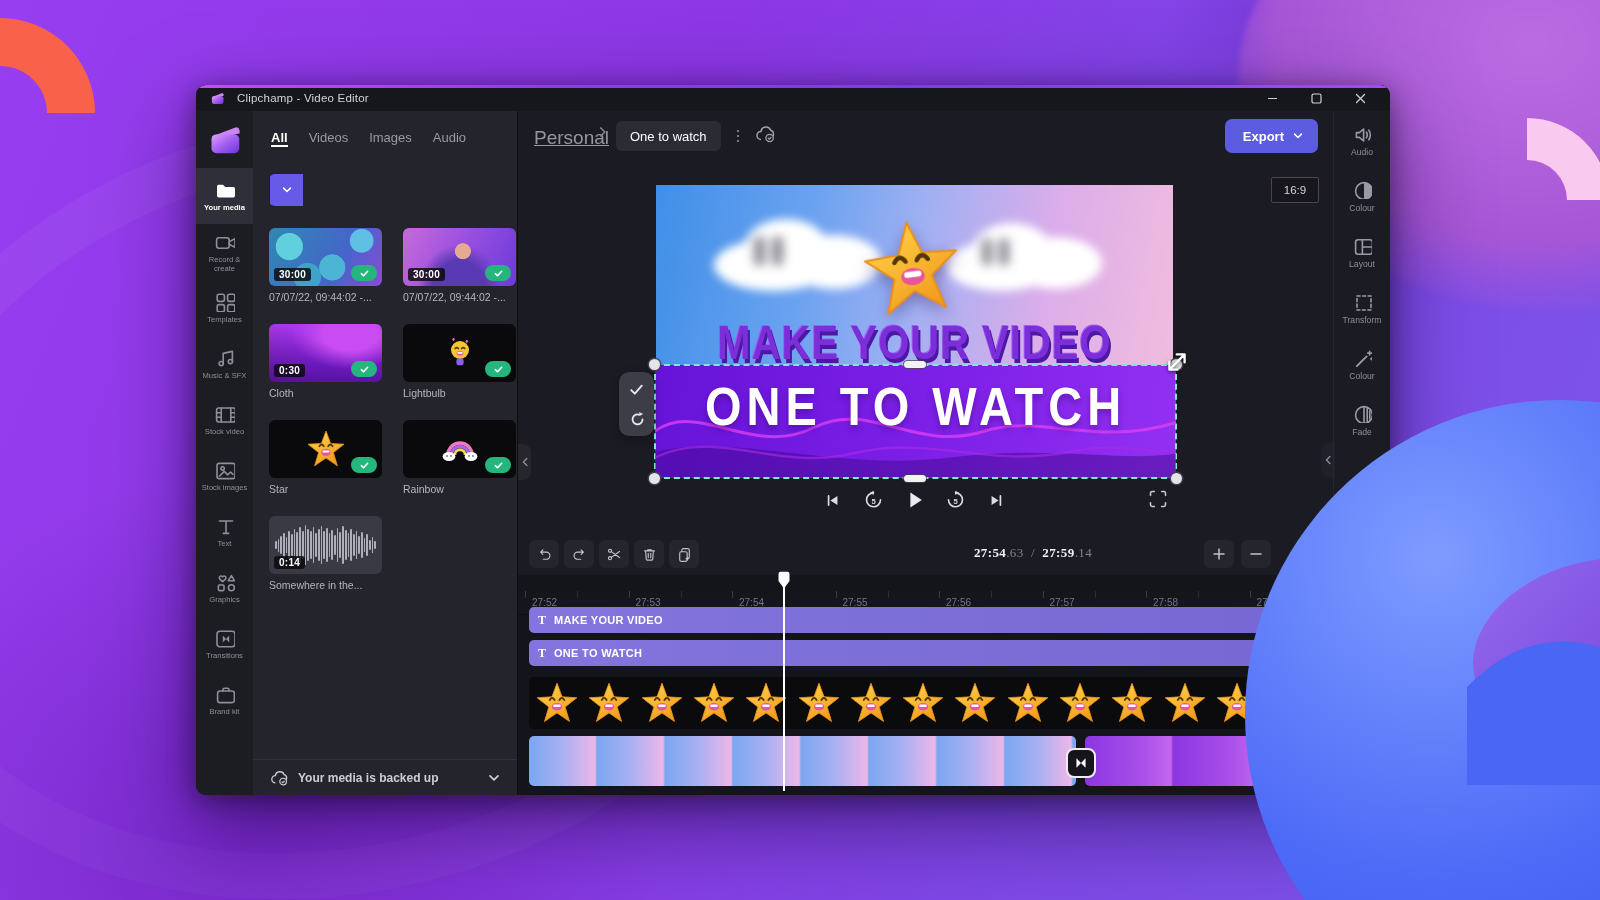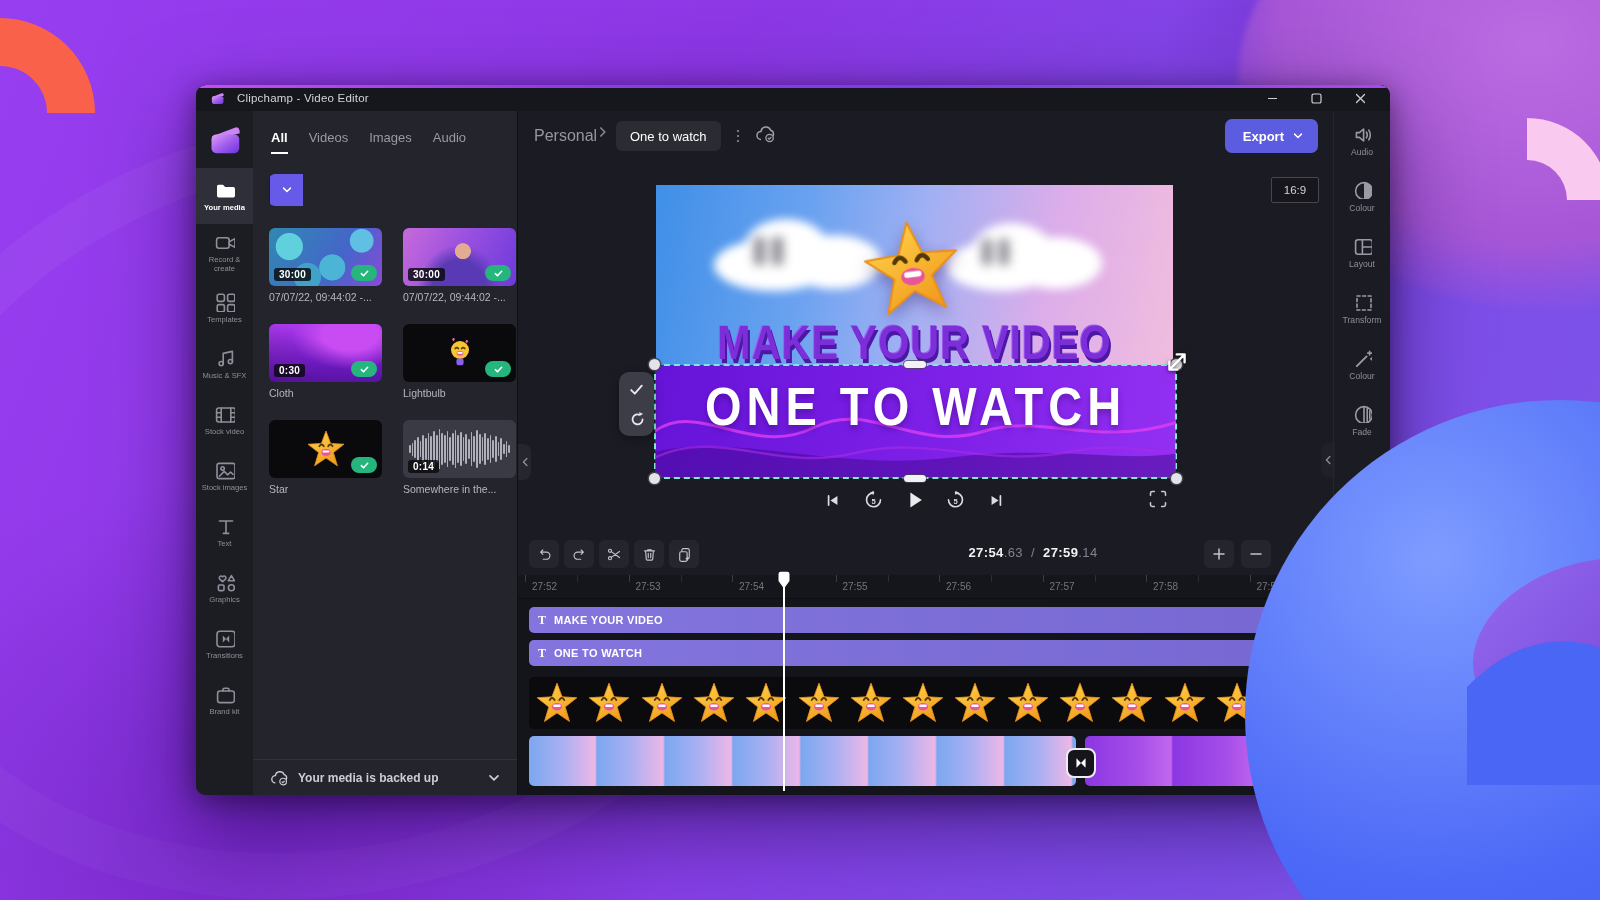--- a/index.html
+++ b/index.html
@@ -41,21 +41,21 @@
     gap:3px;color:#8f8f9b;cursor:pointer;}
   .sb-item.active{background:#2f2f3a;color:#fff;}
   .sb-item svg{width:21px;height:21px;stroke:#8f8f9b;fill:none;stroke-width:1.6;
     stroke-linecap:round;stroke-linejoin:round;}
   .sb-item.active svg{stroke:#fff;}
   .sb-label{font-size:7.6px;line-height:1.2;text-align:center;max-width:52px;}
   .sb-item.active .sb-label{font-weight:bold;}
   
   .media{width:264px;background:#24242d;position:relative;flex:none;}
   .tabs{position:absolute;left:18px;top:19px;display:flex;gap:21px;}
-  .tab{font-size:13px;color:#9a9aa4;padding-bottom:7px;cursor:pointer;}
+  .tab{font-size:13px;color:#9a9aa4;cursor:pointer;}
   .tab.active{color:#fff;font-weight:bold;border-bottom:2.5px solid #fff;}
   .import{position:absolute;left:16px;top:63px;width:224px;height:32px;display:flex;border-radius:6px;
     overflow:hidden;cursor:pointer;}
   .import-main{flex:1;background:#675ae8;color:#fff;font-size:12.5px;font-weight:bold;display:flex;
     align-items:center;justify-content:center;}
   .import-split{width:1px;background:rgba(0,0,0,.28);}
   .import-chev{width:33px;background:#675ae8;display:flex;align-items:center;justify-content:center;}
   .media-grid{position:absolute;left:16px;top:117px;width:237px;display:grid;
     grid-template-columns:113px 113px;column-gap:11px;row-gap:13px;gap:21px;}
   .card{cursor:pointer;}
@@ -86,21 +86,21 @@
     padding:0 4px;}
   .waveform i{display:block;width:1.7px;background:#c4c4cf;opacity:.85;border-radius:1px;}
   .backup{position:absolute;left:0;bottom:0;width:264px;height:35px;border-top:1px solid #31313c;
     display:flex;align-items:center;background:#24242d;}
   .backup-ic{margin-left:16px;}
   .backup-txt{margin-left:9px;font-size:12px;font-weight:bold;color:#cdcdd5;}
   .backup-chev{margin-left:auto;margin-right:16px;cursor:pointer;display:flex;}
   
   .main{position:relative;flex:1;background:#1b1b23;border-left:1px solid #0e0e13;}
   .mhead{position:absolute;left:0;top:0;right:0;height:50px;}
-  .crumb-root{position:absolute;left:16px;top:16px;font-size:16px;color:#96969f;cursor:pointer;}
+  .crumb-root{position:absolute;left:16px;top:16px;font-size:19px;color:#96969f;cursor:pointer;text-decoration:underline;}
   .crumb-sep{position:absolute;left:78px;top:14px;}
   .crumb-pill{position:absolute;left:98px;top:10px;height:30px;padding:0 14px;background:#2b2b34;
     border-radius:6px;color:#fff;font-size:13px;display:flex;align-items:center;cursor:pointer;}
   .kebab{position:absolute;left:212px;top:15px;width:16px;height:20px;display:flex;flex-direction:column;
     align-items:center;justify-content:center;gap:2.5px;cursor:pointer;}
   .kebab i{width:2.6px;height:2.6px;border-radius:50%;background:#9a9aa4;}
   .cloud-ic{position:absolute;left:236px;top:13px;cursor:pointer;}
   .export{position:absolute;right:72px;top:8px;height:34px;padding:0 14px 0 18px;background:#5c5ce0;
     border-radius:7px;color:#fff;font-size:13px;font-weight:bold;display:flex;align-items:center;gap:8px;
     cursor:pointer;}
@@ -145,30 +145,30 @@
     border-radius:8px 0 0 8px;display:flex;align-items:center;justify-content:center;cursor:pointer;}
   
   .rail{position:absolute;left:815px;top:0;right:0;height:422px;border-left:1px solid #26262e;}
   .rail-item{height:55px;display:flex;flex-direction:column;align-items:center;justify-content:center;
     gap:4px;color:#8f8f9b;cursor:pointer;margin-top:1px;}
   .rail-item svg{width:20px;height:20px;stroke:#9a9aa6;fill:none;stroke-width:1.6;stroke-linecap:round;
     stroke-linejoin:round;}
   .rail-label{font-size:8.6px;}
   
   .timeline{position:absolute;left:0;top:422px;right:0;bottom:0;background:#14141b;}
-  .tl-toolbar{position:absolute;left:0;top:0;right:0;height:42px;background:#1b1b23;}
+  .tl-toolbar{position:absolute;left:0;top:0;right:0;height:42px;background:#1b1b23;font-family:Liberation Serif, serif;}
   .tl-btn{position:absolute;top:7px;width:30px;height:28px;background:#25252e;border-radius:6px;
     display:flex;align-items:center;justify-content:center;cursor:pointer;}
   .tl-btn svg{width:17px;height:17px;stroke:#c2c2cc;fill:none;stroke-width:1.5;stroke-linecap:round;
     stroke-linejoin:round;}
   .tl-time{position:absolute;left:410px;top:12px;width:210px;text-align:center;font-size:13px;
     letter-spacing:.4px;}
   .t-strong{color:#f2f2f5;font-weight:bold;}
   .t-dim{color:#83838d;}
-  .ruler{position:absolute;left:0;top:42px;right:0;height:23px;background:#15151c;
+  .ruler{position:absolute;left:0;top:58px;right:0;height:23px;background:#15151c;
     border-bottom:1px solid #0d0d12;cursor:pointer;}
   .rtick{position:absolute;top:0;width:1px;height:7px;background:#3b3b46;}
   .rtick.minor{background:#2c2c35;}
   .rlabel{position:absolute;top:6px;font-size:10px;color:#75757f;}
   .track-clip{position:absolute;border-radius:5px;overflow:hidden;cursor:pointer;}
   .text-clip{left:11px;width:784px;height:26px;background:linear-gradient(90deg,#8375dd,#7667d2);
     display:flex;align-items:center;color:#fff;}
   .tc-icon{margin-left:9px;font-size:12px;font-weight:bold;font-family:"Liberation Serif",serif;}
   .tc-label{margin-left:8px;font-size:11px;font-weight:bold;letter-spacing:.3px;}
   .star-clip{left:11px;top:144px;width:784px;height:52px;background:#0b0b0e;}
@@ -434,20 +434,41 @@
               <svg class="th-icon" width="40" height="40">
                   <use href="#sym-star"></use>
                 </svg>
               <span class="checkb">
                 <svg viewBox="0 0 16 16">
                     <path d="M3.4 8.2 L6.6 11.4 L12.6 4.8" stroke="#fff" stroke-width="2.2" fill="none" stroke-linecap="round" stroke-linejoin="round"></path>
                   </svg>
                 </span>
             </div>
             <div class="cap">Star</div>
+          </div>
+          <div class="card">
+            <div class="thumb">
+              <svg class="th-icon" width="44" height="40" viewBox="0 0 44 40">
+                <path d="M10 26 A12 12 0 0 1 34 26" stroke="#f27bc0" stroke-width="3.4" fill="none"></path>
+                <path d="M13.4 26 A8.6 8.6 0 0 1 30.6 26" stroke="#9d6cf0" stroke-width="3.2" fill="none"></path>
+                <path d="M16.8 26 A5.2 5.2 0 0 1 27.2 26" stroke="#f5d25c" stroke-width="3" fill="none"></path>
+                <ellipse cx="11" cy="27.5" rx="6.4" ry="4.6" fill="#fff"></ellipse>
+                <ellipse cx="33" cy="27.5" rx="6.4" ry="4.6" fill="#fff"></ellipse>
+                <circle cx="9" cy="27" r="0.9" fill="#777"></circle>
+                  <circle cx="13" cy="27" r="0.9" fill="#777"></circle>
+                <circle cx="31" cy="27" r="0.9" fill="#777"></circle>
+                  <circle cx="35" cy="27" r="0.9" fill="#777"></circle>
+              </svg>
+              <span class="checkb">
+                <svg viewBox="0 0 16 16">
+                    <path d="M3.4 8.2 L6.6 11.4 L12.6 4.8" stroke="#fff" stroke-width="2.2" fill="none" stroke-linecap="round" stroke-linejoin="round"></path>
+                  </svg>
+                </span>
+            </div>
+            <div class="cap">Rainbow</div>
           </div>
           <div class="card">
             <div class="thumb th-audio">
               <div class="waveform">
                   <i style="height: 8px;"></i>
                   <i style="height: 13px;"></i>
                   <i style="height: 18px;"></i>
                   <i style="height: 24px;"></i>
                   <i style="height: 16px;"></i>
                   <i style="height: 28px;"></i>

